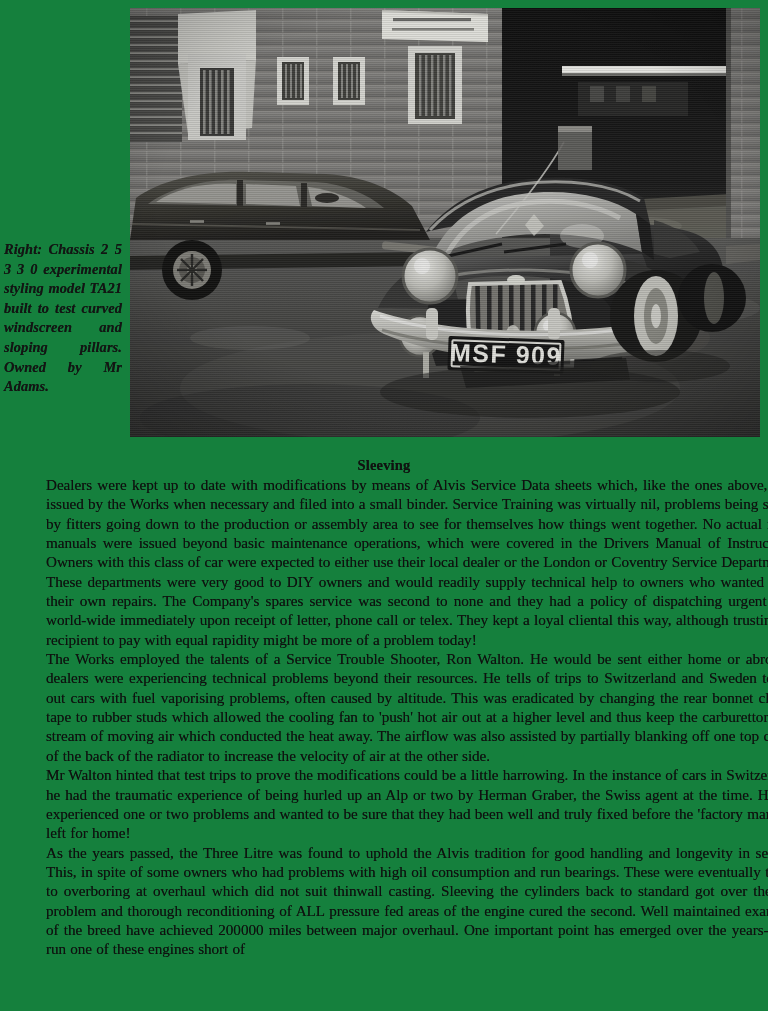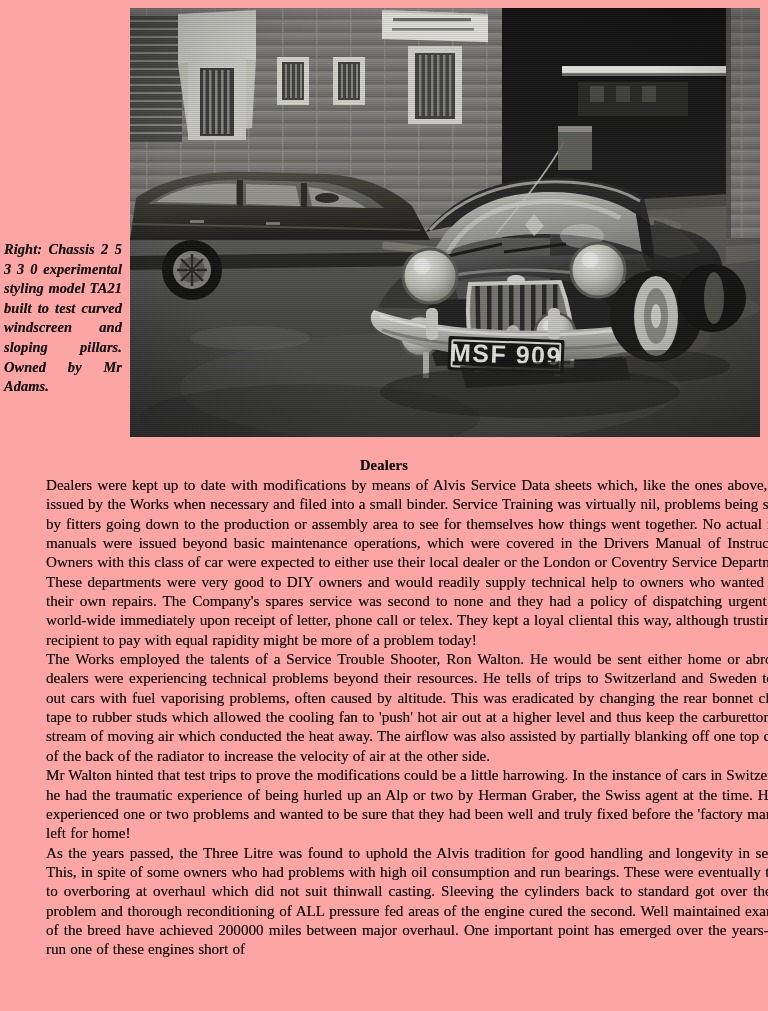--- a/index.html
+++ b/index.html
@@ -15,21 +15,21 @@
     font-family: "Liberation Serif", "DejaVu Serif", serif;
     color: #111111;
     overflow: hidden;
   }
 
   .page {
     position: absolute;
     inset: 0;
     width: 768px;
     height: 1011px;
-    background: #fca5a5;
+    background: #15803d;
   }
 
   
   .photo-block {
     position: absolute;
     left: 130px;
     top: 8px;
     width: 630px;
     height: 429px;
     background: #2a2a2a;
@@ -425,21 +425,21 @@
           <stop offset="100%" stop-color="#000" stop-opacity=".30"></stop>
         </radialGradient>
         <rect width="630" height="429" fill="url(#vig)"></rect>
       </g>
     </svg>
     <div class="grain"></div>
   </div>
 
   <div class="caption"><span class="lead">Right:</span><span> Chassis 2 5 3 3 0 experimental styling model TA21 built to test curved windscreen and sloping pillars. Owned by Mr Adams.</span></div>
 
-  <div class="heading">Dealers</div>
+  <div class="heading">Sleeving</div>
 
   <div class="body">
     <p>Dealers were kept up to date with modifications by means of Alvis Service Data sheets which, like the ones above, were issued by the Works when necessary and filed into a small binder.  Service Training was virtually nil, problems being solved by fitters going down to the production or assembly area to see for themselves how things went together.  No actual repair manuals were issued beyond basic maintenance operations, which were covered in the Drivers Manual of Instructions.  Owners with this class of car were expected to either use their local dealer or the London or Coventry Service Departments.  These departments were very good to DIY owners and would readily supply technical help to owners who wanted to do their own repairs.  The Company's spares service was second to none and they had a policy of dispatching urgent parts world-wide immediately upon receipt of letter, phone call or telex.  They kept a loyal cliental this way, although trusting the recipient to pay with equal rapidity might be more of a problem today!</p>
     <p>The Works employed the talents of a Service Trouble Shooter, Ron Walton.  He would be sent either home or abroad if dealers were experiencing technical problems beyond their resources.  He tells of trips to Switzerland and Sweden to sort out cars with fuel vaporising problems, often caused by altitude.  This was eradicated by changing the rear bonnet closure tape to rubber studs which allowed the cooling fan to 'push' hot air out at a higher level and thus keep the carburettors in a stream of moving air which conducted the heat away.  The airflow was also assisted by partially blanking off one top corner of the back of the radiator to increase the velocity of air at the  other side.</p>
     <p>Mr Walton hinted that test trips to prove the modifications could be a little harrowing.  In the instance of cars in Switzerland, he had the traumatic experience of being hurled up an Alp or two by Herman Graber, the Swiss agent at the time.  He had experienced one or two problems and wanted to be sure that they had been well and truly fixed before the 'factory man' had left for home!</p>
     <p>As the years passed, the Three Litre was found to uphold the Alvis tradition for good handling and longevity in service.  This, in spite of some owners who had problems with high oil consumption and run bearings.  These were eventually traced to overboring at overhaul which did not suit thinwall casting.  Sleeving the cylinders back to standard got over the first problem and thorough reconditioning of ALL pressure fed areas of the engine cured the second.  Well maintained examples of the breed have achieved 200000 miles between major overhaul.  One important point has emerged over the years-never run one of these engines short of</p>
   </div>
 
 </div>
 

